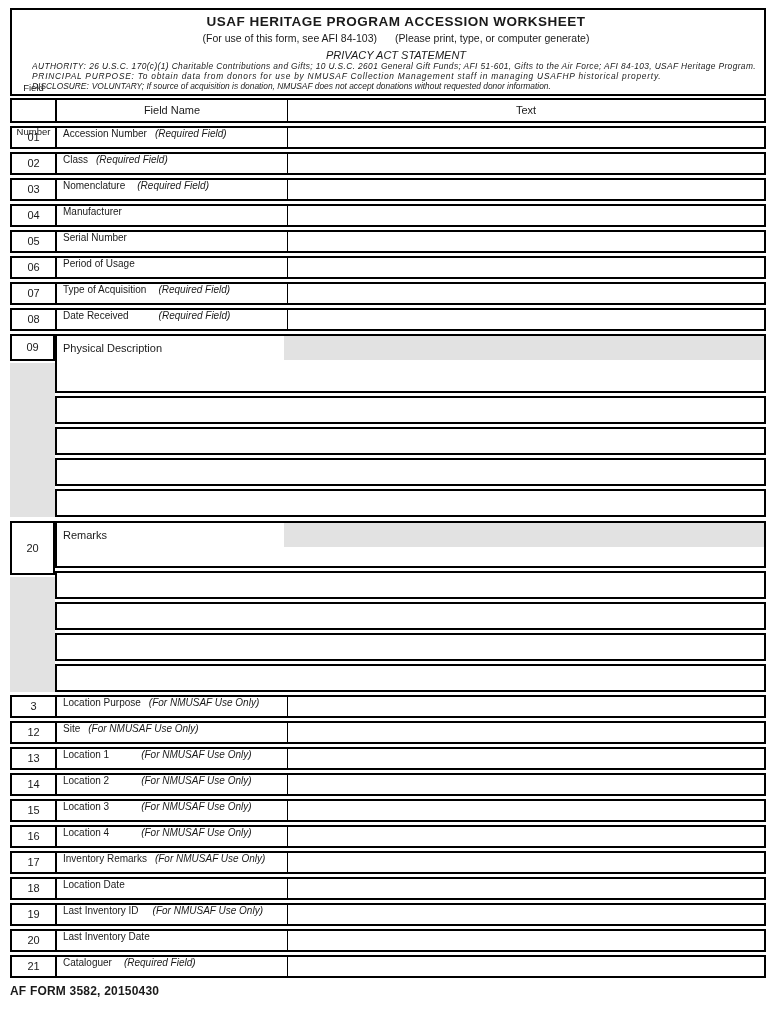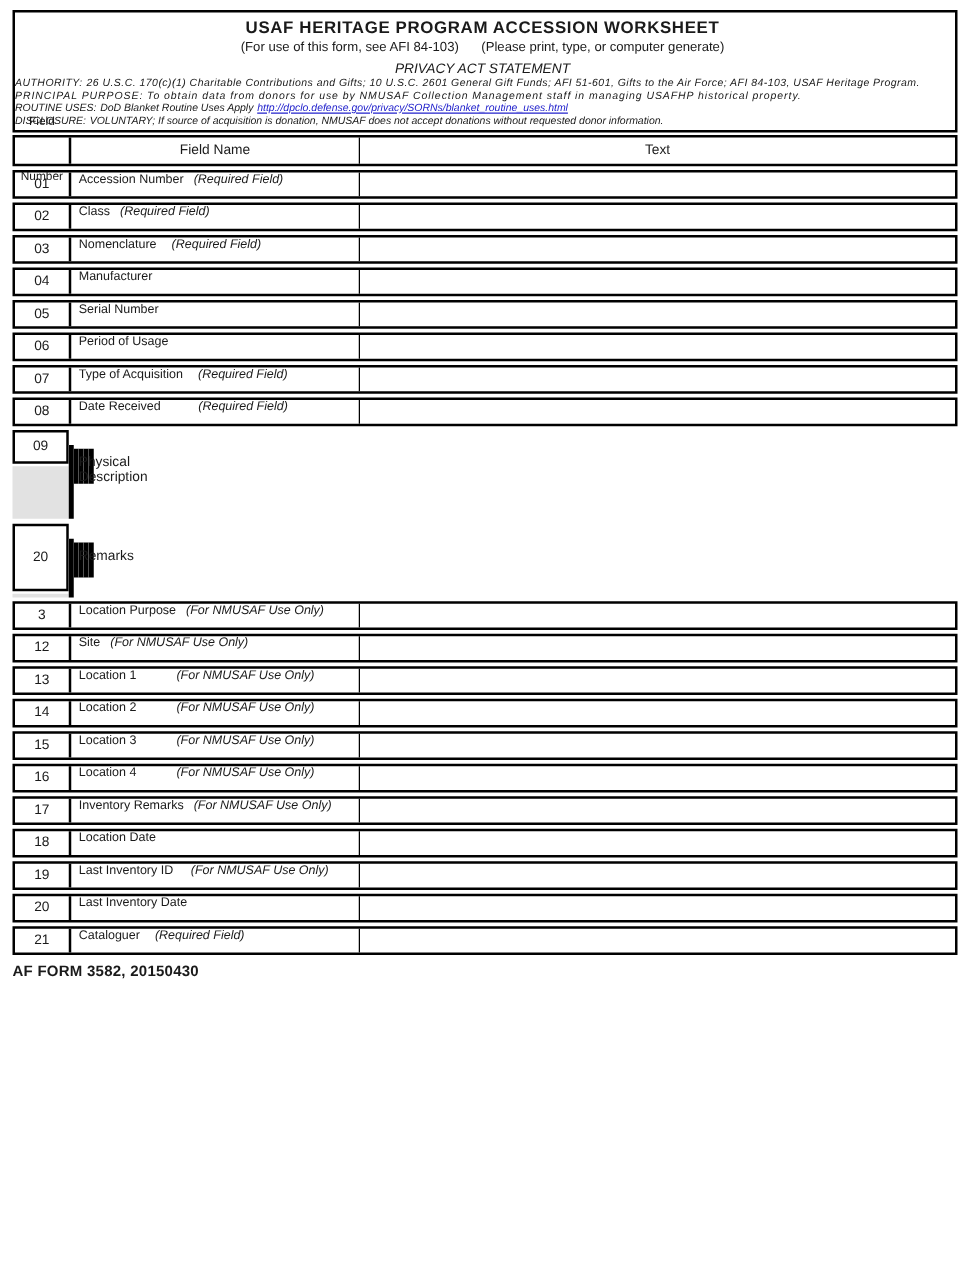--- a/index.html
+++ b/index.html
@@ -4,21 +4,21 @@
 <style>
   * { box-sizing: border-box; margin: 0; padding: 0; }
   html, body { background: #fff; }
   body {
     width: 780px; height: 1024px; overflow: hidden;
     font-family: "Liberation Sans", sans-serif; color: #1a1a1a;
   }
   .page { position: relative; margin: 8px 14px 0 10px; width: 756px; }
 
   
-  .headbox { border: 2px solid #000; padding: 4px 4px 2px 0; background: #fff; }
+  .headbox { border: 2px solid #000; padding: 4px 4px 2px 20px; background: #fff; }
   .title { text-align: center; font-weight: bold; font-size: 13.5px; letter-spacing: 0.5px; }
   .subtitle { text-align: center; font-size: 10.5px; margin-top: 3px; }
   .subtitle .right { margin-left: 18px; }
   .ptitle { text-align: center; font-style: italic; font-size: 11px; margin-top: 5px; margin-bottom: 1px; }
   .fp { font-size: 8.4px; font-style: italic; white-space: nowrap; overflow: hidden; line-height: 1.18; }
   .fp .fp-text { margin-left: 3px; }
   .fp1 { letter-spacing: 0.045em; }
   .fp2 { letter-spacing: 0.09em; }
   .fp a { text-decoration: underline; margin-left: 3px; }
 
@@ -37,21 +37,21 @@
   .gap-32 { margin-left: 32px; }
 
   
   .bigblock { display: flex; margin-top: 3px; }
   .bigblock.b10 { margin-top: 4px; }
   .bigleft { width: 45px; display: flex; flex-direction: column; flex-shrink: 0; }
   .bignum { border: 2px solid #000; display: flex; align-items: center; justify-content: center; font-size: 11px; background: #fff; }
   .h09 { height: 27px; }
   .h10 { height: 54px; }
   .bigstrip { flex: 1; margin-top: 2px; }
-  .bigright { flex: 1; display: flex; flex-direction: row; margin-top: 12px; }
+  .bigright { flex: 1; display: flex; flex-direction: column; }
   .bigA { border: 2px solid #000; position: relative; background: #fff; }
   .a09 { height: 59px; }
   .a10 { height: 47px; }
   .bigA .fname-abs { position: absolute; top: 6px; left: 6px; font-size: 11px; }
   .bigshade { position: absolute; top: 0; left: 227px; right: 0; height: 24px; }
   .bigline { border: 2px solid #000; height: 28px; margin-top: 3px; background: #fff; }
 
   .footer { font-weight: bold; font-size: 12px; margin-top: 6px; letter-spacing: 0.2px; }
 </style>
 </head>
@@ -65,23 +65,20 @@
       <span>(For use of this form, see AFI 84-103)</span><span class="right">(Please print, type, or computer generate)</span>
     </div>
     <div class="ptitle">PRIVACY ACT STATEMENT</div>
     <div class="fp fp1">
       <span>AUTHORITY:</span><span class="fp-text">26 U.S.C. 170(c)(1) Charitable Contributions and Gifts; 10 U.S.C. 2601 General Gift Funds; AFI 51-601, Gifts to the Air Force; AFI 84-103, USAF Heritage Program.</span>
     </div>
     <div class="fp fp2">
       <span>PRINCIPAL PURPOSE:</span><span class="fp-text">To obtain data from donors for use by NMUSAF Collection Management staff in managing USAFHP historical property.</span>
     </div>
     <div class="fp">
-      <span>ROUTINE USES:</span><span class="fp-text">DoD Blanket Routine Uses Apply</span><a href="#" style="color: rgb(35, 35, 204);">http://dpclo.defense.gov/privacy/SORNs/blanket_routine_uses.html</a>
-    </div>
-    <div class="fp">
       <span>DISCLOSURE:</span><span class="fp-text">VOLUNTARY; If source of acquisition is donation, NMUSAF does not accept donations without requested donor information.</span>
     </div>
   </div>
 
   <div class="thead">
     <div class="c-num th-num th-name">
       <span>Field</span>
       <span>Number</span>
     </div>
     <div class="c-name th-name" style="justify-content:center;padding-left:0;">Field Name</div>

